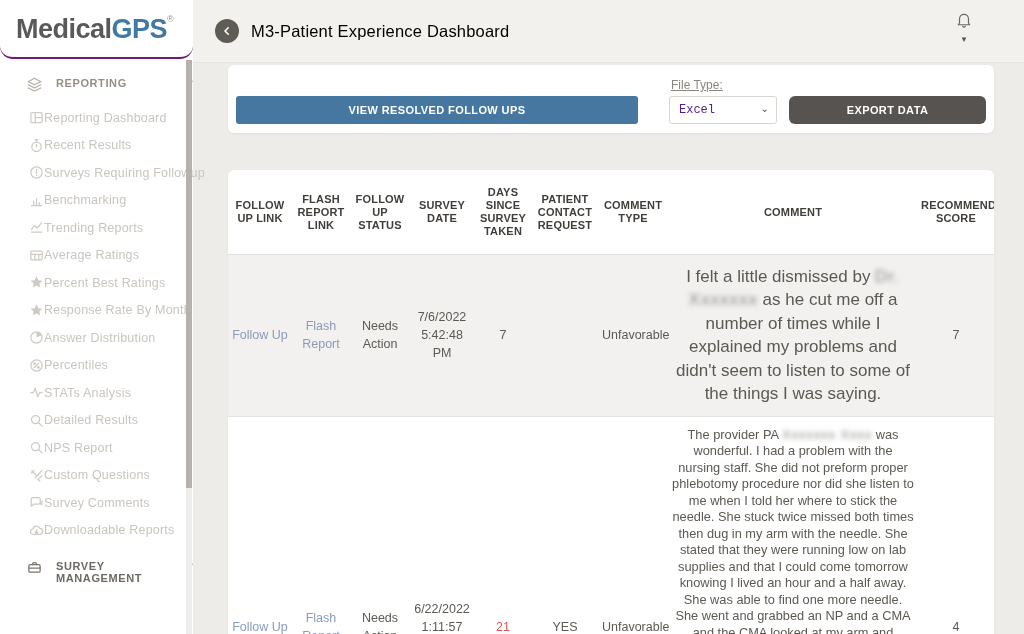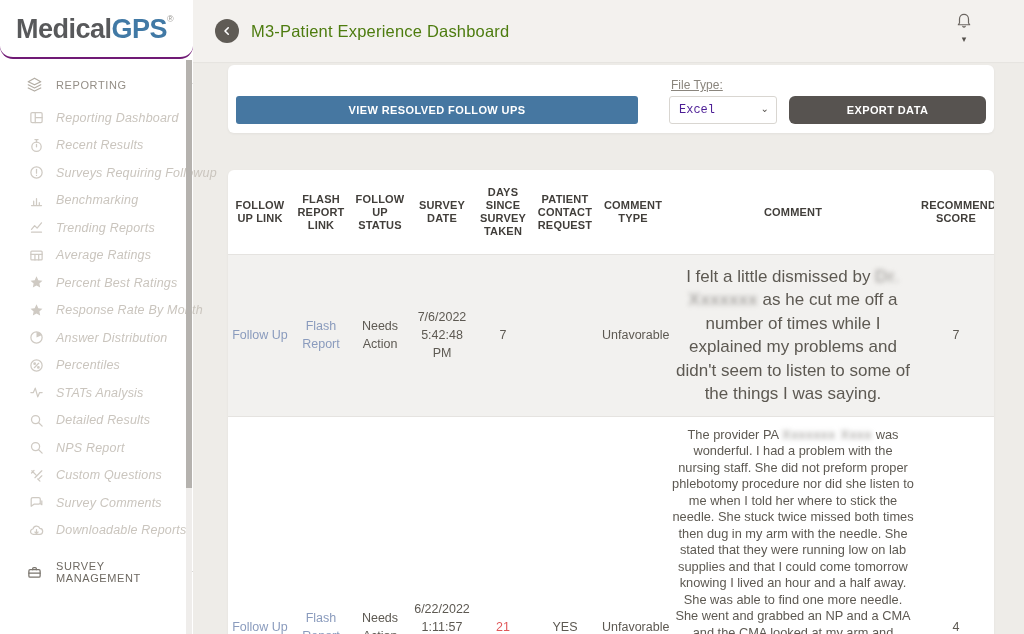--- a/index.html
+++ b/index.html
@@ -5,46 +5,46 @@
   html,body{width:1024px;height:634px;margin:0;overflow:hidden;background:#eeece8;
     font-family:"Liberation Sans", sans-serif;-webkit-font-smoothing:antialiased;}
   *{box-sizing:border-box;}
 
   
   .sidebar{position:absolute;left:0;top:0;width:193px;height:634px;background:#ffffff;z-index:5;}
   .logo{height:59px;border-bottom:2px solid #701a75;padding:14px 0 0 16px;font-size:27px;
     font-weight:600;letter-spacing:-0.5px;color:#58595b;white-space:nowrap;border-radius:13px;}
   .logo .gps{color:#4179a5;}
   .logo .reg{font-size:9px;vertical-align:top;color:#9a9894;font-weight:400;}
-  .side-section{display:flex;align-items:center;padding:18px 0 10px 27px;color:#948e86;
-    font-size:11px;font-weight:400;letter-spacing:.6px;cursor:pointer;}
+  .side-section{display:flex;padding:18px 0 10px 27px;color:#948e86;
+    font-size:11px;font-weight:700;letter-spacing:.6px;cursor:pointer;}
   .side-section .icon{color:#b3ada4;}
   .side-section .sec-label{margin-left:14px;}
   .side-section .caret{margin-left:auto;font-size:10px;color:#8c867e;}
   .side-items{padding-top:2px;}
   .side-item{display:flex;align-items:center;height:27.5px;padding-left:29px;color:#cac5be;
     font-size:12.5px;letter-spacing:.2px;cursor:pointer;white-space:nowrap;}
   .side-item .icon{color:#cfcac3;}
-  .side-label{margin-left:12px;font-style:italic;}
+  .side-label{}
   .side-section.mgmt{color:#6e6962;padding-top:16px;}
   .side-section.mgmt .icon{color:#7a756e;}
   .side-section.mgmt .caret{margin-left:2px;color:#6e6962;}
   .icon{display:inline-flex;width:15px;height:15px;flex:none;}
   .icon svg{width:100%;height:100%;}
   .fake-scroll{position:absolute;top:60px;right:1px;width:6px;height:574px;background:#efedeb;}
   .fake-thumb{width:6px;height:428px;background:#b5b2ae;}
 
   
   .main{position:absolute;left:193px;top:0;width:831px;height:634px;background:#eeece8;}
   .topbar{position:relative;height:62px;background:#f3f1ee;display:flex;align-items:center;
     padding-left:22px;box-shadow:0 1px 1px rgba(0,0,0,.03);}
   .back-btn{width:24px;height:24px;border-radius:50%;background:#5f5b55;display:flex;
     align-items:center;justify-content:center;cursor:pointer;flex:none;}
   .back-btn svg{width:12px;height:12px;}
-  .page-title{margin-left:12px;font-size:16.5px;color:#4d7c0f;letter-spacing:.2px;}
+  .page-title{margin-left:12px;font-size:16.5px;color:#000000;letter-spacing:.2px;}
   .top-right{position:absolute;right:51px;top:11px;display:flex;flex-direction:column;align-items:center;}
   .bell{width:18px;height:18px;color:#6b6661;cursor:pointer;}
   .bell svg{width:100%;height:100%;}
   .user-caret{font-size:9px;color:#55514c;margin-top:5px;cursor:pointer;}
 
   .content{padding:3px 30px 0 35px;}
   .card{background:#ffffff;border-radius:6px;box-shadow:0 1px 3px rgba(0,0,0,.05);}
 
   
   .toolbar-card{height:68px;display:flex;align-items:flex-end;padding:0 8px 9px 8px;}

